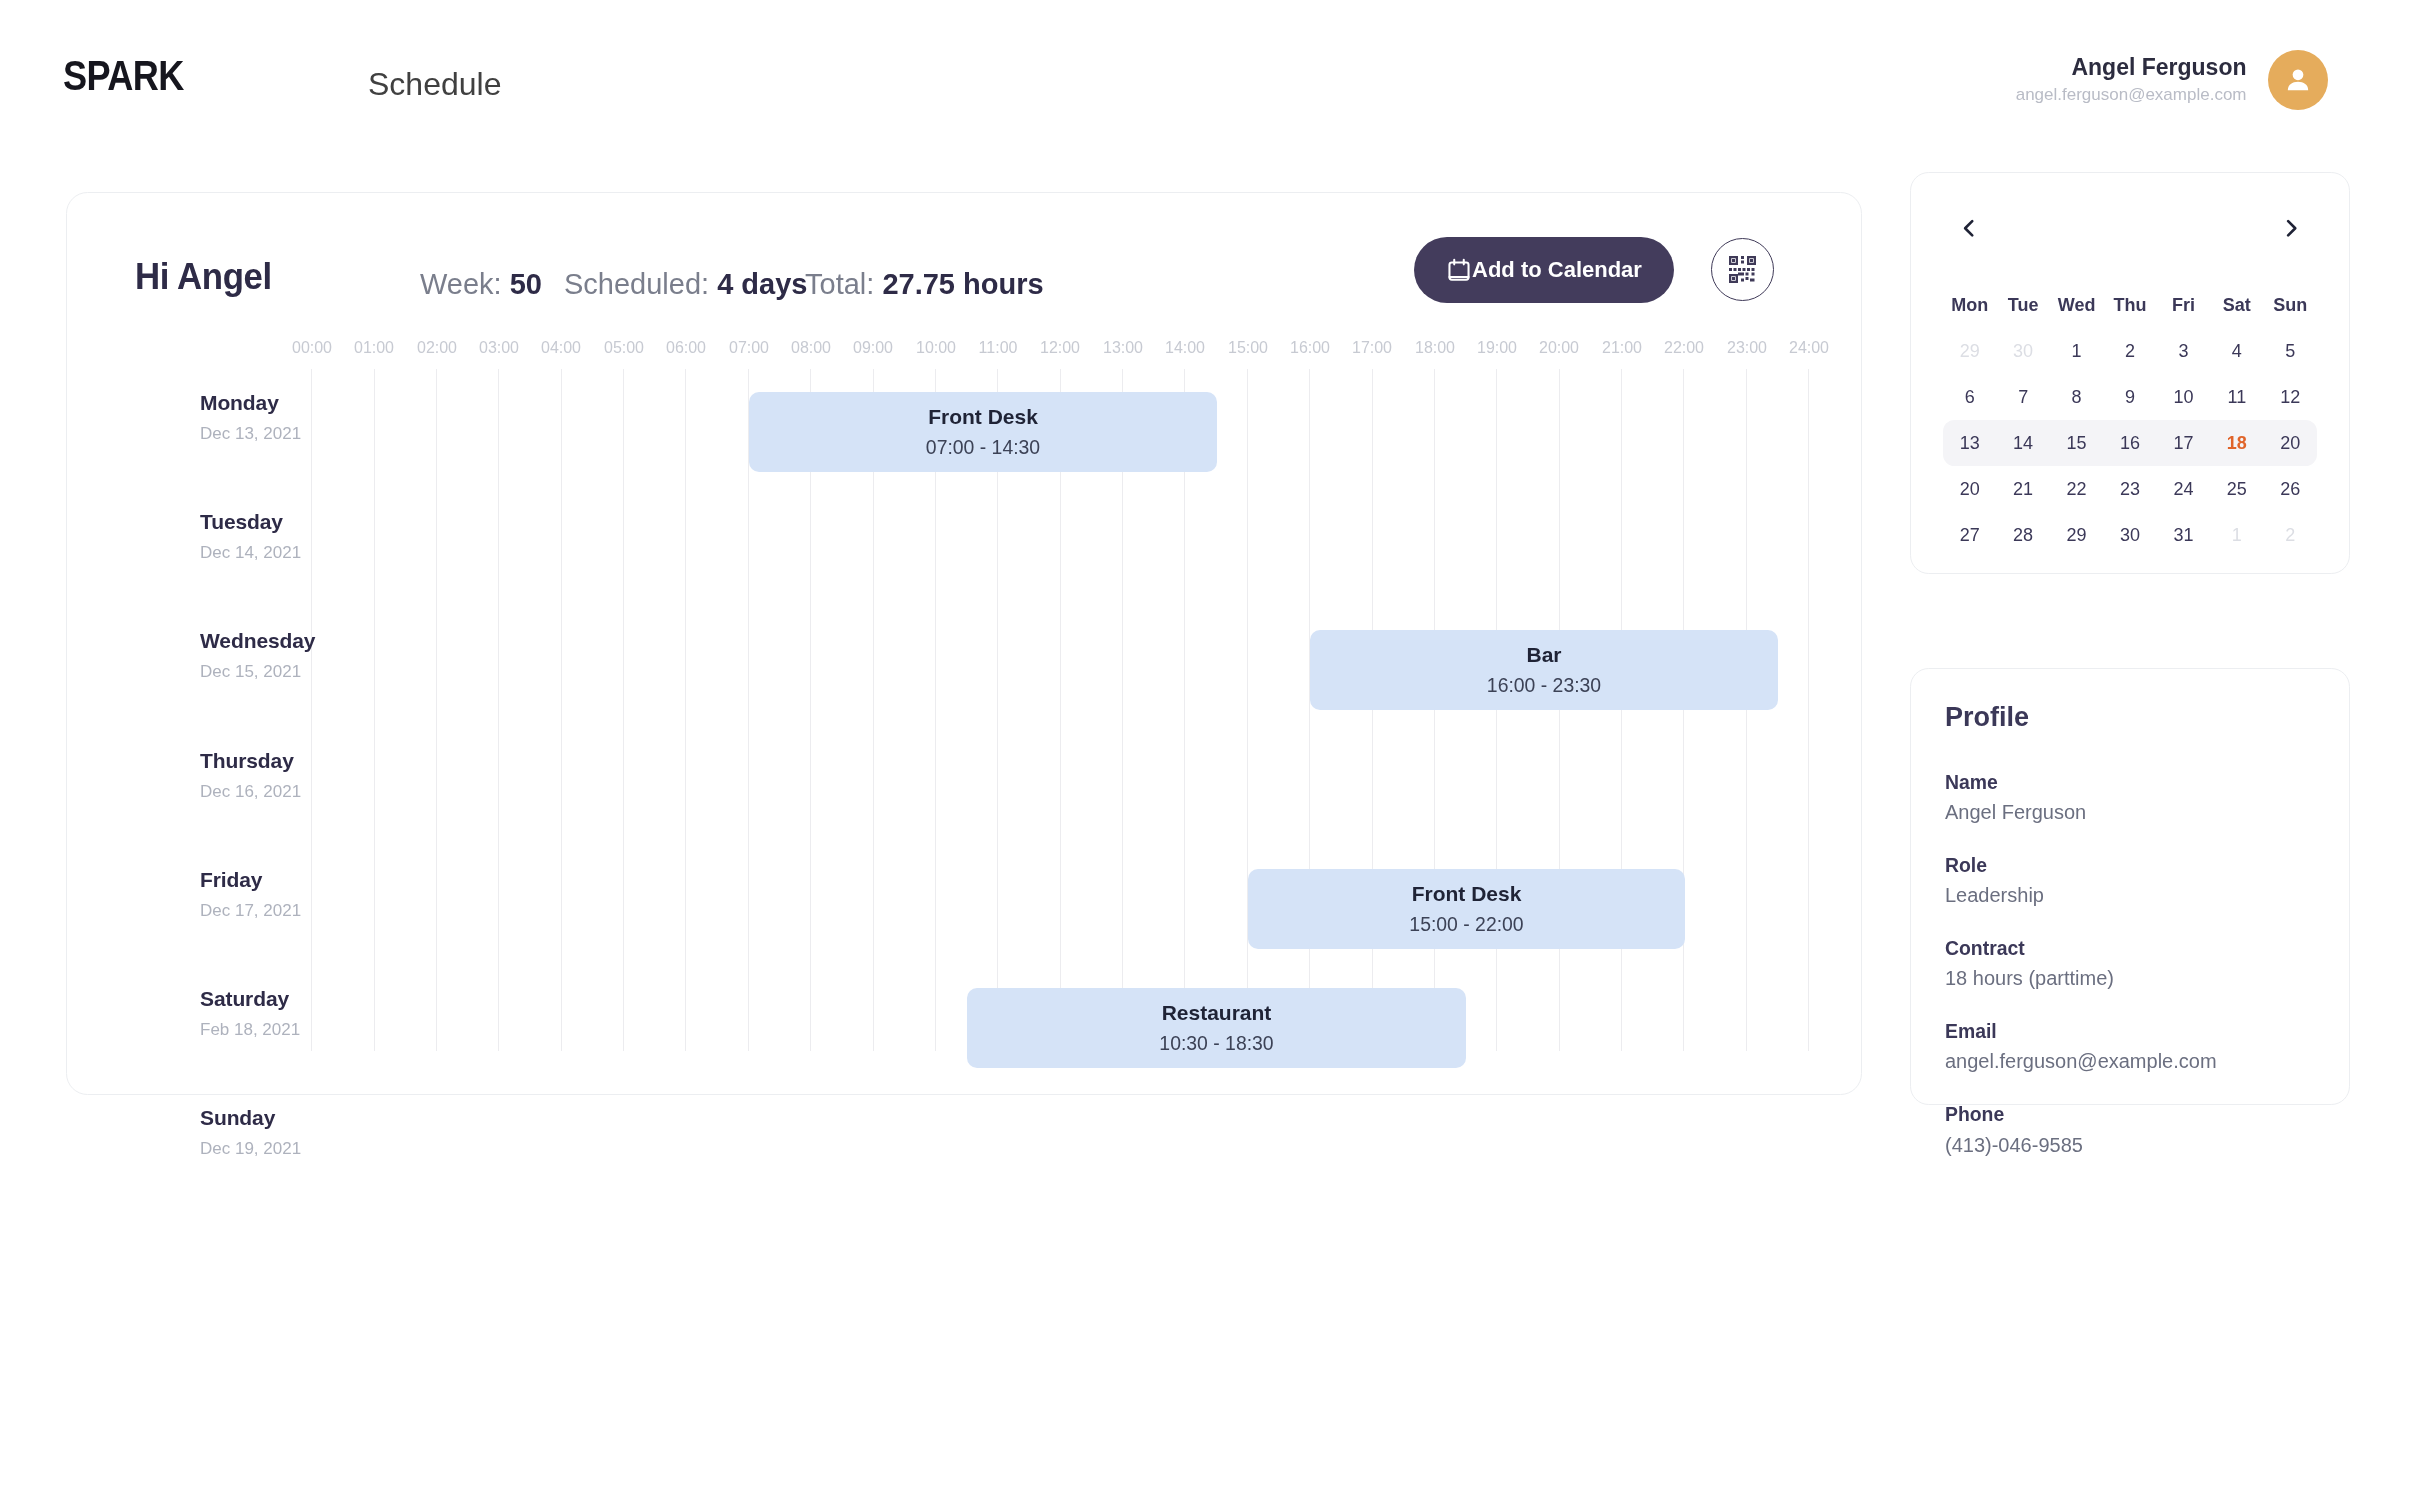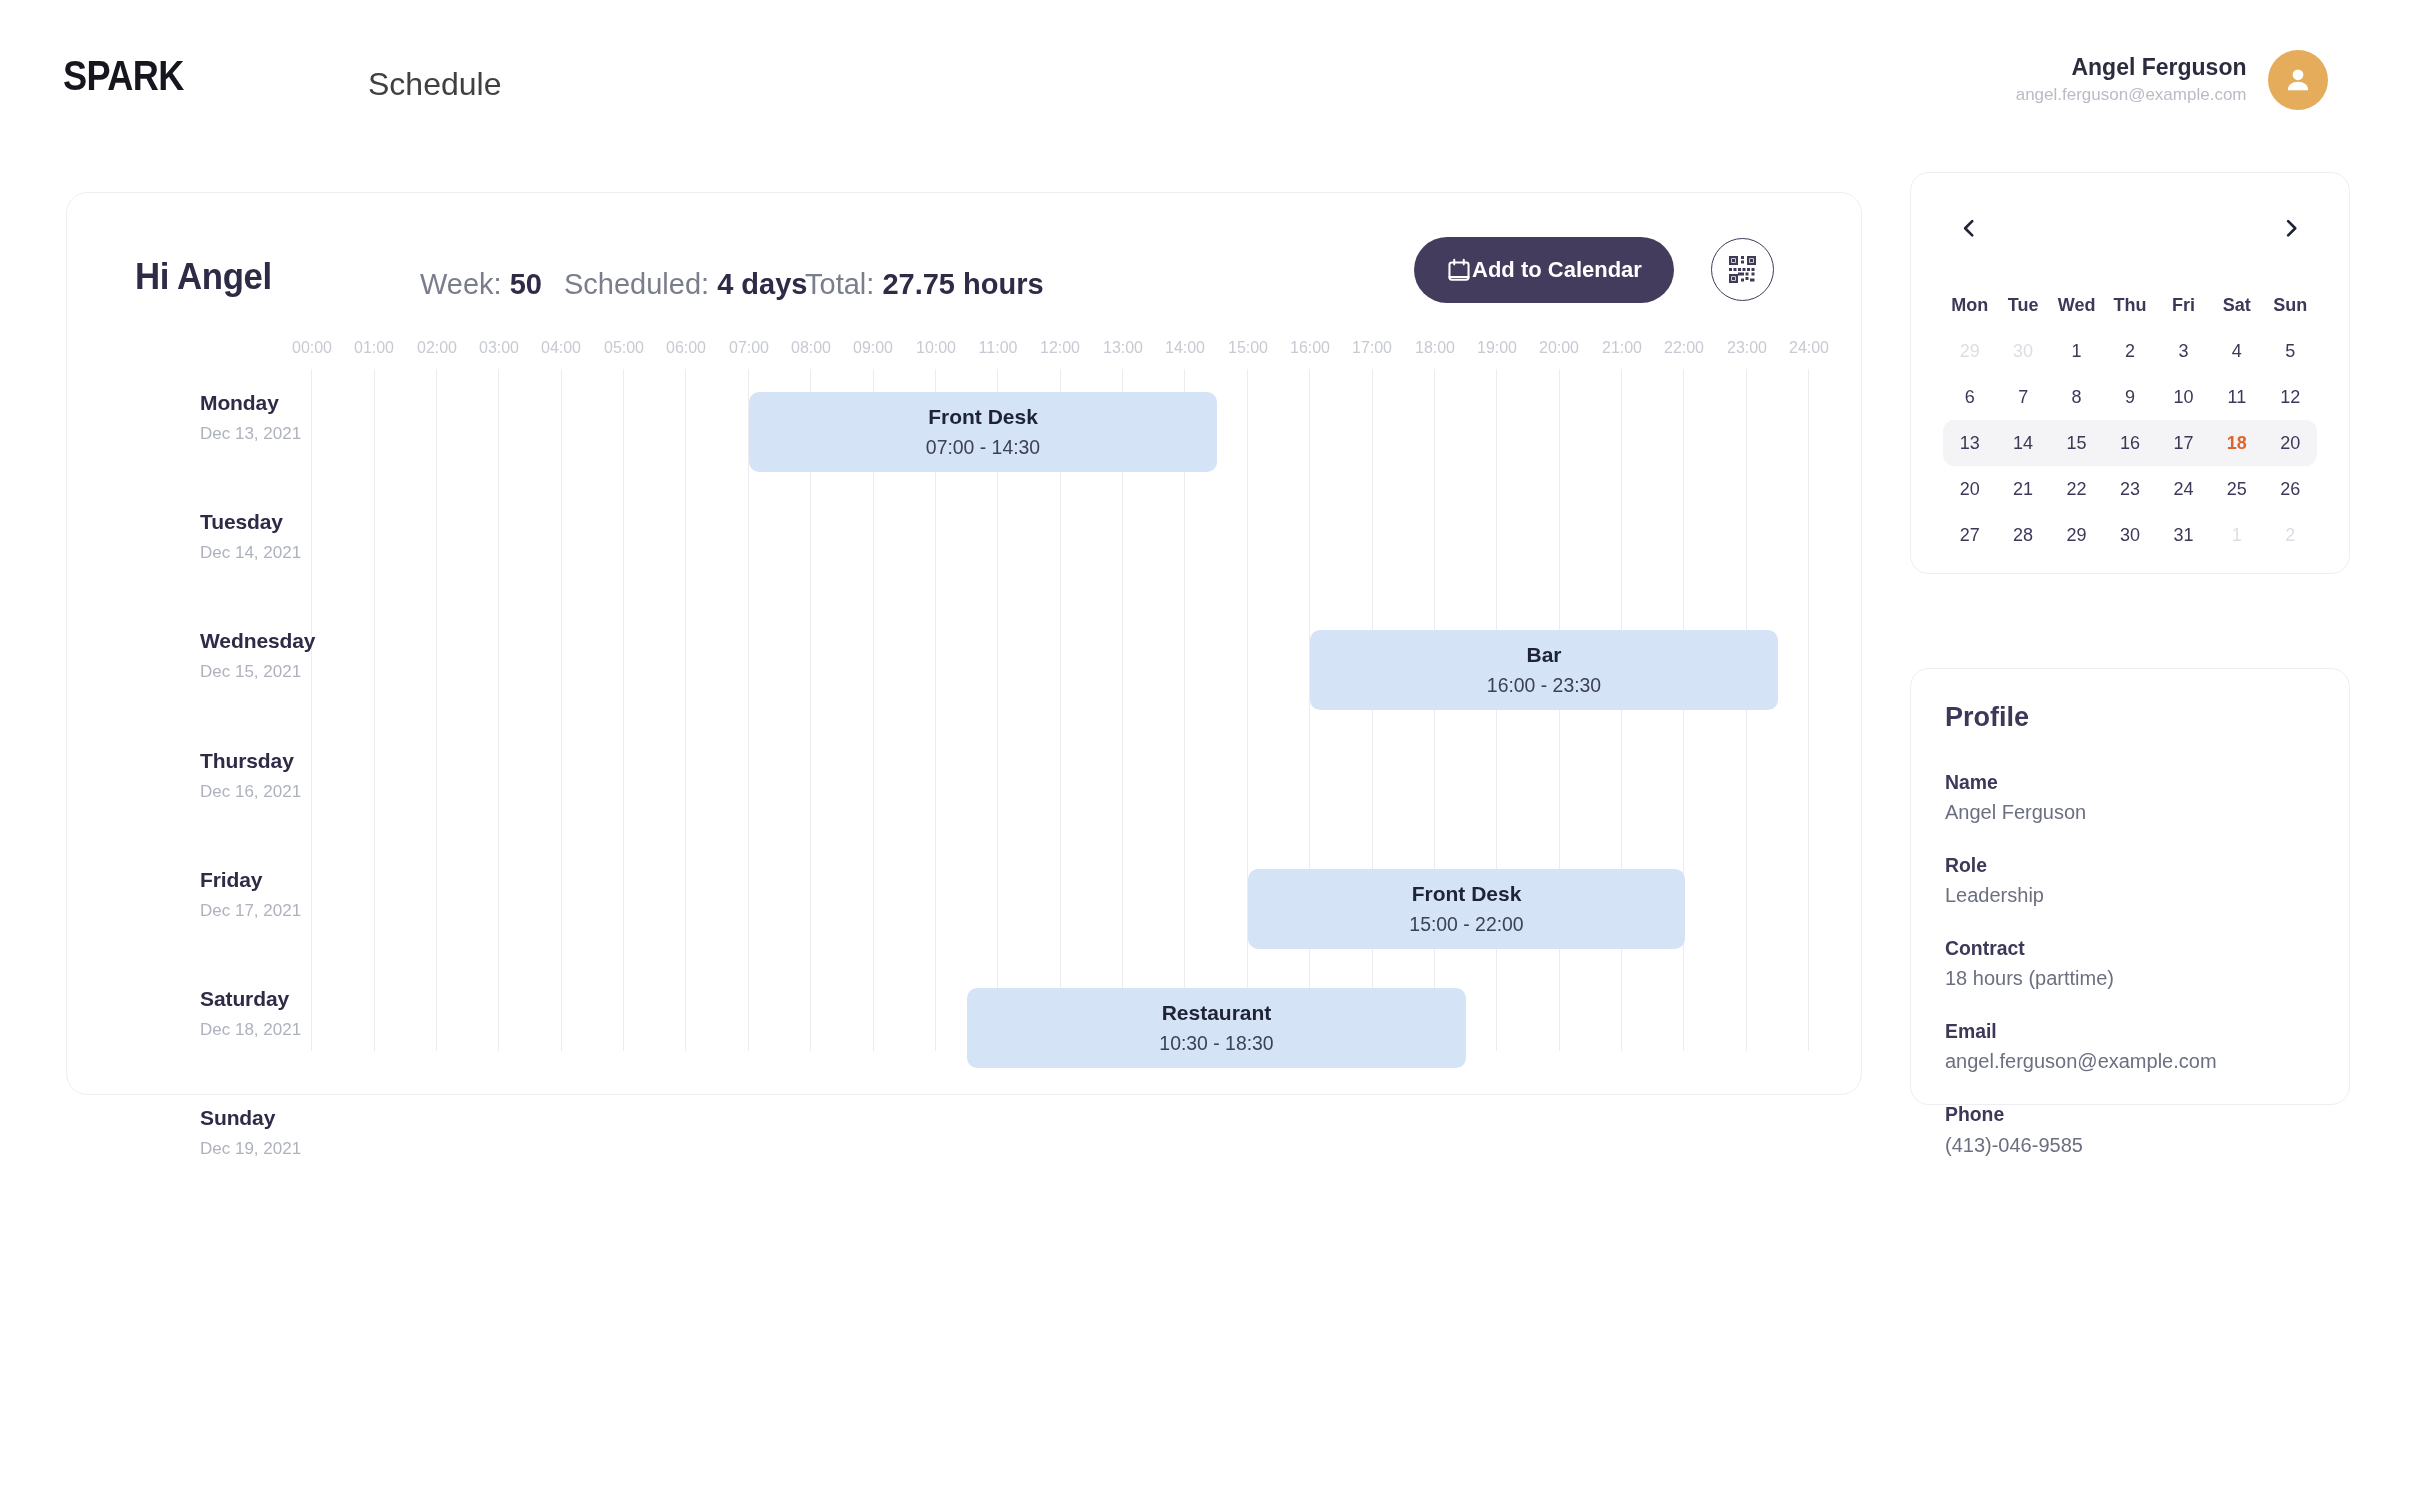--- a/index.html
+++ b/index.html
@@ -261,21 +261,21 @@
         <div class="day-row" style="top: 493px;">
           <div class="day-name">Friday</div>
           <div class="day-date">Dec 17, 2021</div>
           <div class="shift" style="left: 1181px; width: 437px; background: rgb(213, 227, 247);">
             <div class="shift-title">Front Desk</div>
             <div class="shift-time">15:00 - 22:00</div>
           </div>
         </div>
         <div class="day-row" style="top: 612px;">
           <div class="day-name">Saturday</div>
-          <div class="day-date">Dec 18, 2021</div>
+          <div class="day-date">Feb 18, 2021</div>
           <div class="shift" style="left: 900px; width: 499px; background: rgb(213, 227, 247);">
             <div class="shift-title">Restaurant</div>
             <div class="shift-time">10:30 - 18:30</div>
           </div>
         </div>
         <div class="day-row" style="top: 731px;">
           <div class="day-name">Sunday</div>
           <div class="day-date">Dec 19, 2021</div>
         </div>
       </div>

